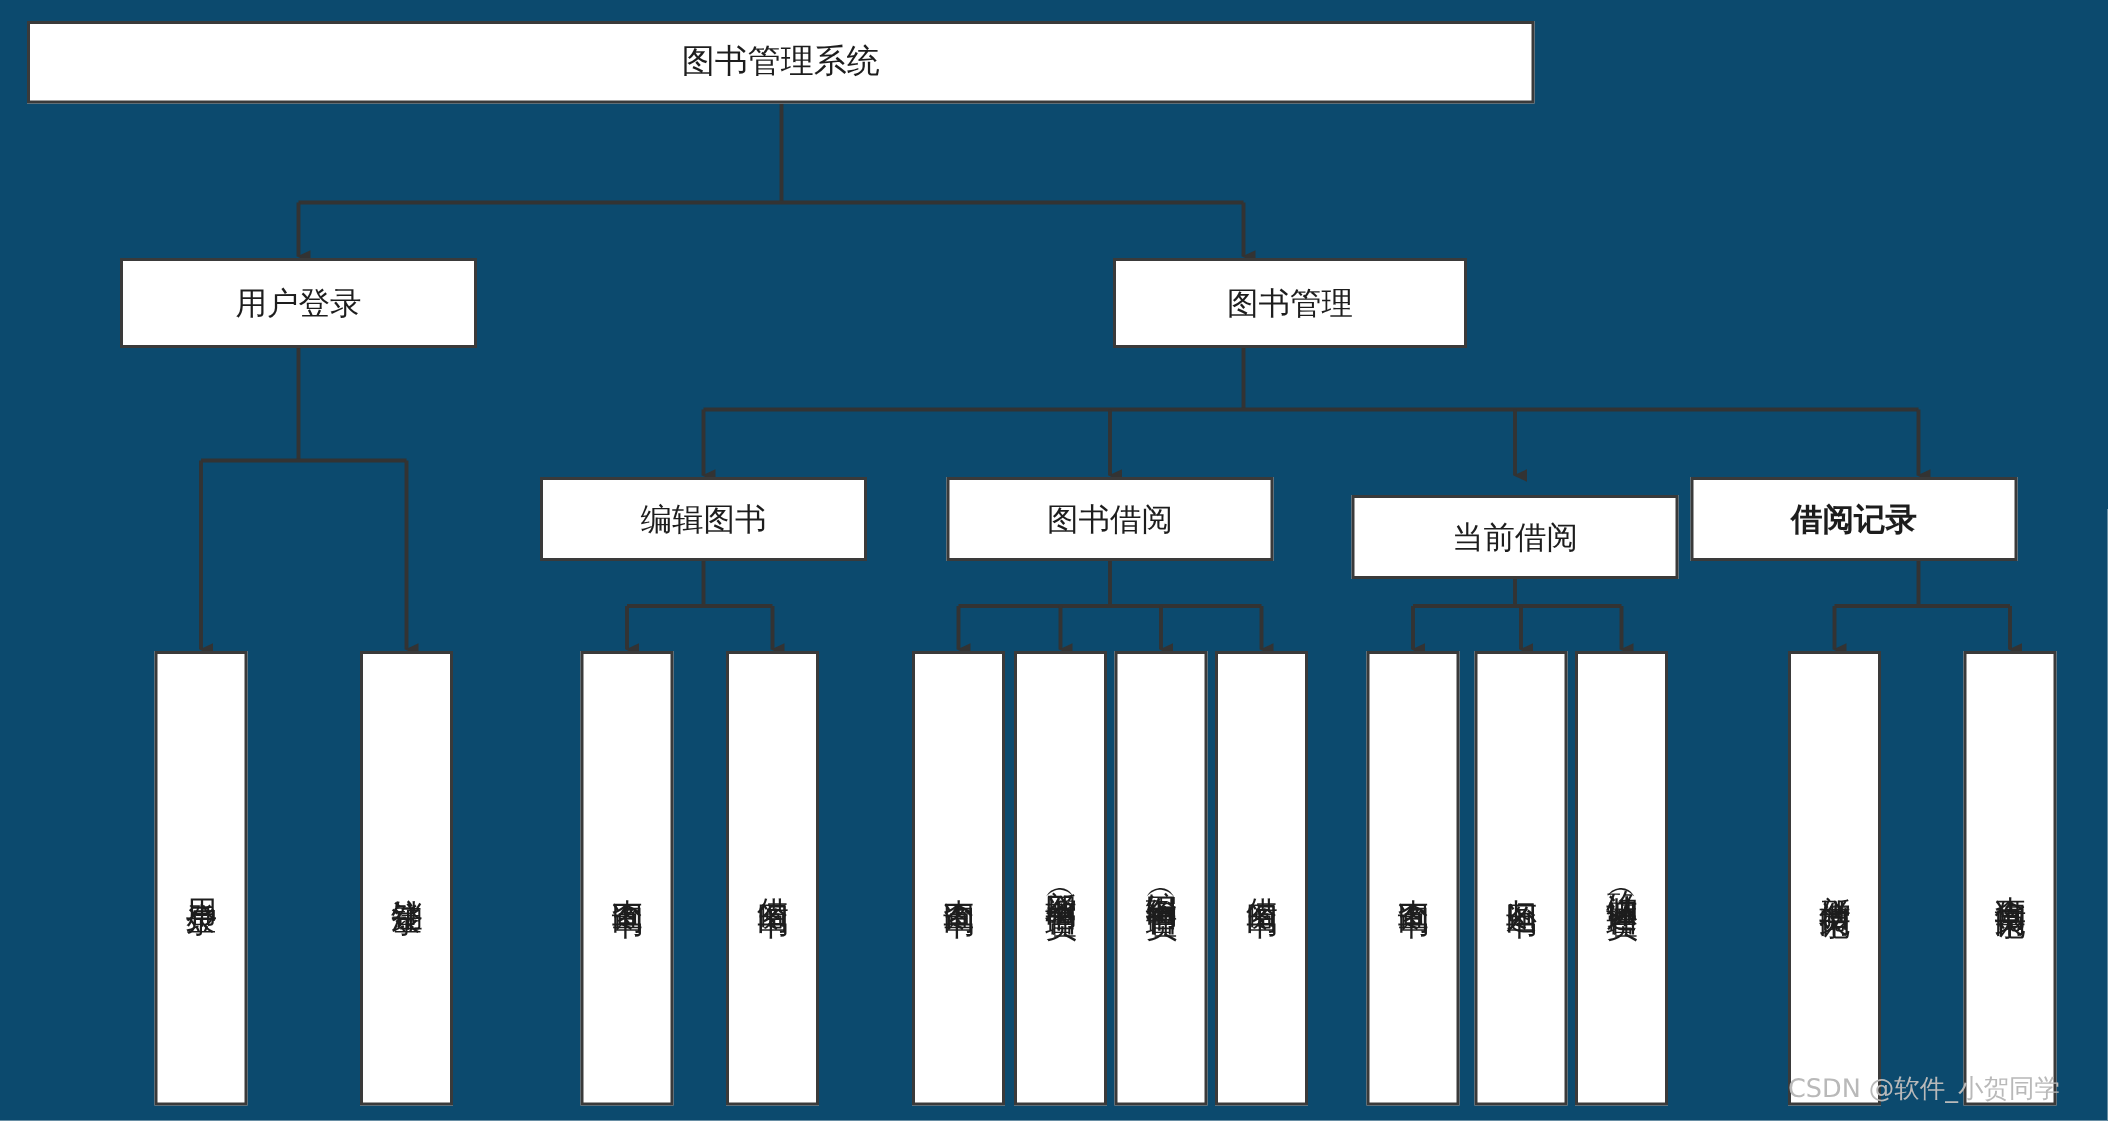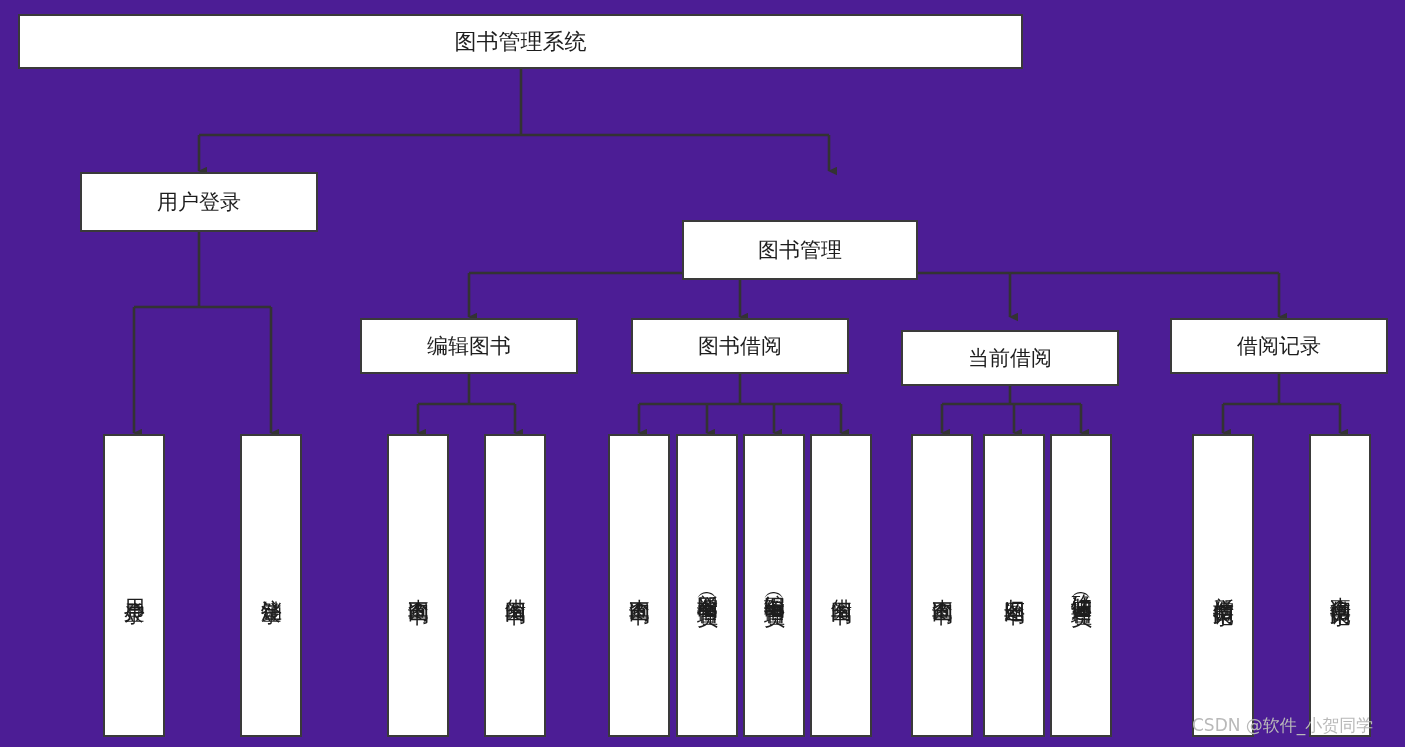--- a/index.html
+++ b/index.html
@@ -10,21 +10,21 @@
   body {
     width: 1405px;
     height: 747px;
     font-family: "DejaVu Sans", "Liberation Sans", sans-serif;
     overflow: hidden;
   }
   #diagram-root {
     position: relative;
     width: 1405px;
     height: 747px;
-    background: #4c1d95;
+    background: #0c4a6e;
   }
   svg.edges {
     position: absolute;
     left: 0;
     top: 0;
     width: 1405px;
     height: 747px;
     pointer-events: none;
   }
   .node {
@@ -112,33 +112,33 @@
       </g>
   </svg>
 
   <div id="nodes-layer">
       <div class="node horiz root" style="left: 18px; top: 14px; width: 1005px; height: 55px;">
         <span class="label">图书管理系统</span>
       </div>
       <div class="node horiz" style="left: 80px; top: 172px; width: 238px; height: 60px;">
         <span class="label">用户登录</span>
       </div>
-      <div class="node horiz" style="left: 682px; top: 172px; width: 236px; height: 60px; margin-top: 48px;">
+      <div class="node horiz" style="left: 742px; top: 172px; width: 236px; height: 60px;">
         <span class="label">图书管理</span>
       </div>
       <div class="node horiz" style="left: 360px; top: 318px; width: 218px; height: 56px;">
         <span class="label">编辑图书</span>
       </div>
       <div class="node horiz" style="left: 631px; top: 318px; width: 218px; height: 56px; align-items: center;">
         <span class="label">图书借阅</span>
       </div>
       <div class="node horiz" style="left: 901px; top: 330px; width: 218px; height: 56px;">
         <span class="label">当前借阅</span>
       </div>
-      <div class="node horiz" style="left: 1170px; top: 318px; width: 218px; height: 56px;">
+      <div class="node horiz" style="left: 1127px; top: 318px; width: 218px; height: 56px; font-weight: bold;">
         <span class="label">借阅记录</span>
       </div>
       <div class="node vert" style="left: 103px; top: 434px; width: 62px; height: 303px;">
         <span class="label">用户登录</span>
       </div>
       <div class="node vert" style="left: 240px; top: 434px; width: 62px; height: 303px;">
         <span class="label">注销登录</span>
       </div>
       <div class="node vert" style="left: 387px; top: 434px; width: 62px; height: 303px;">
         <span class="label">查询图书</span>

